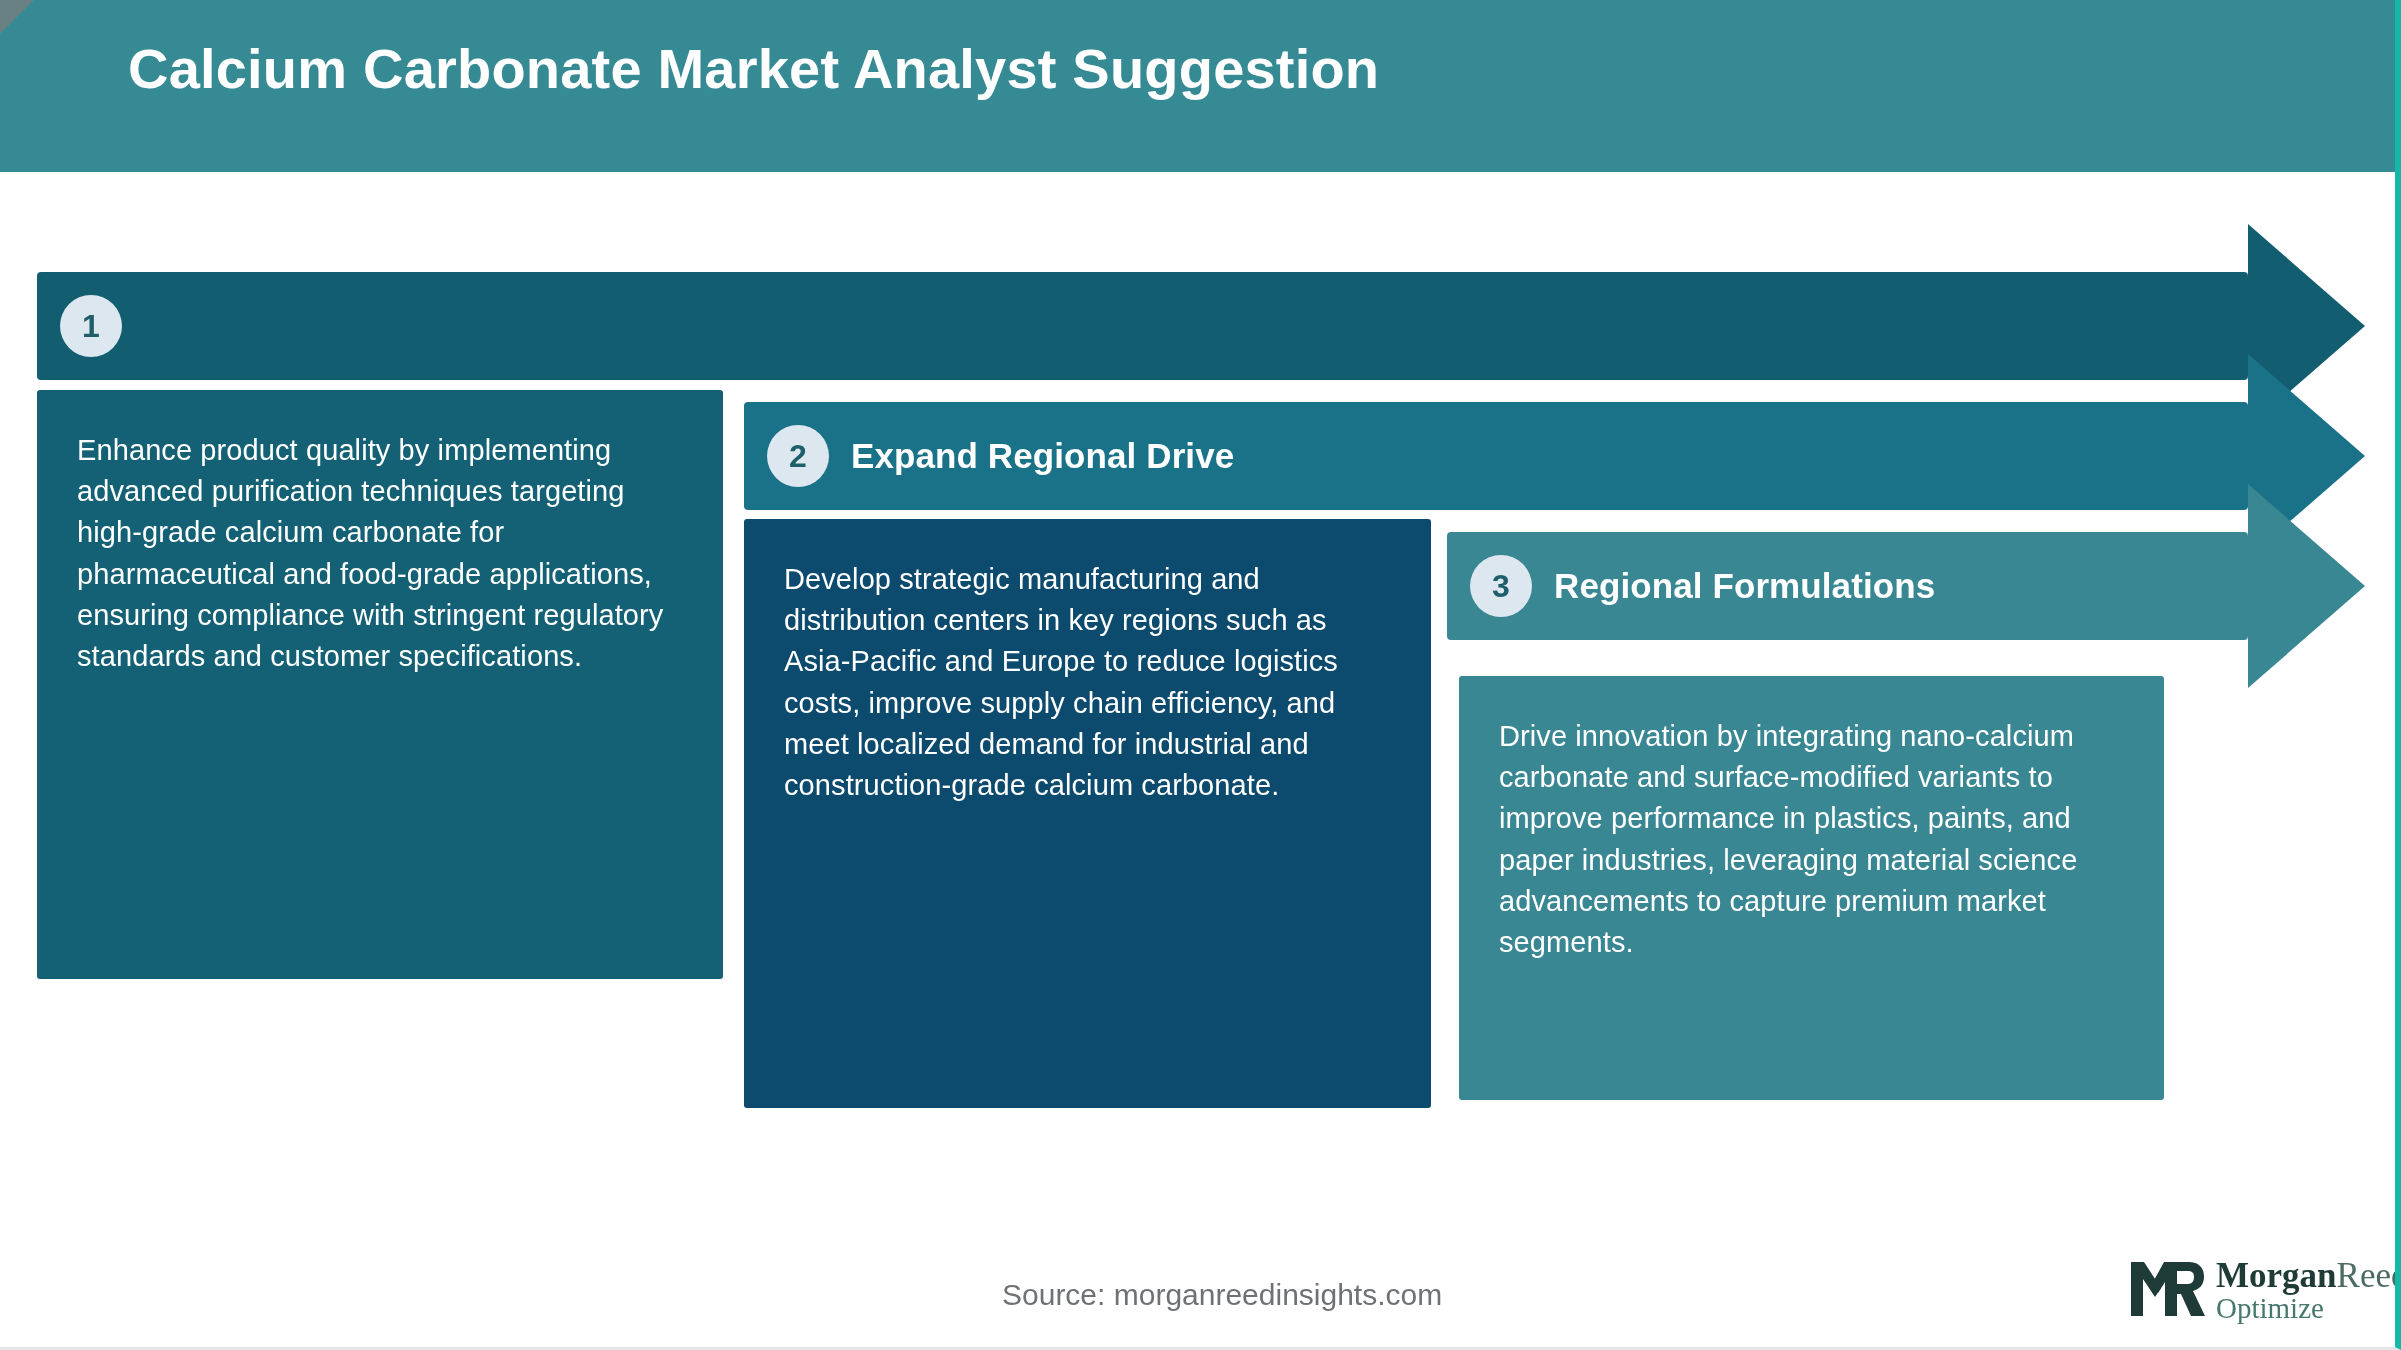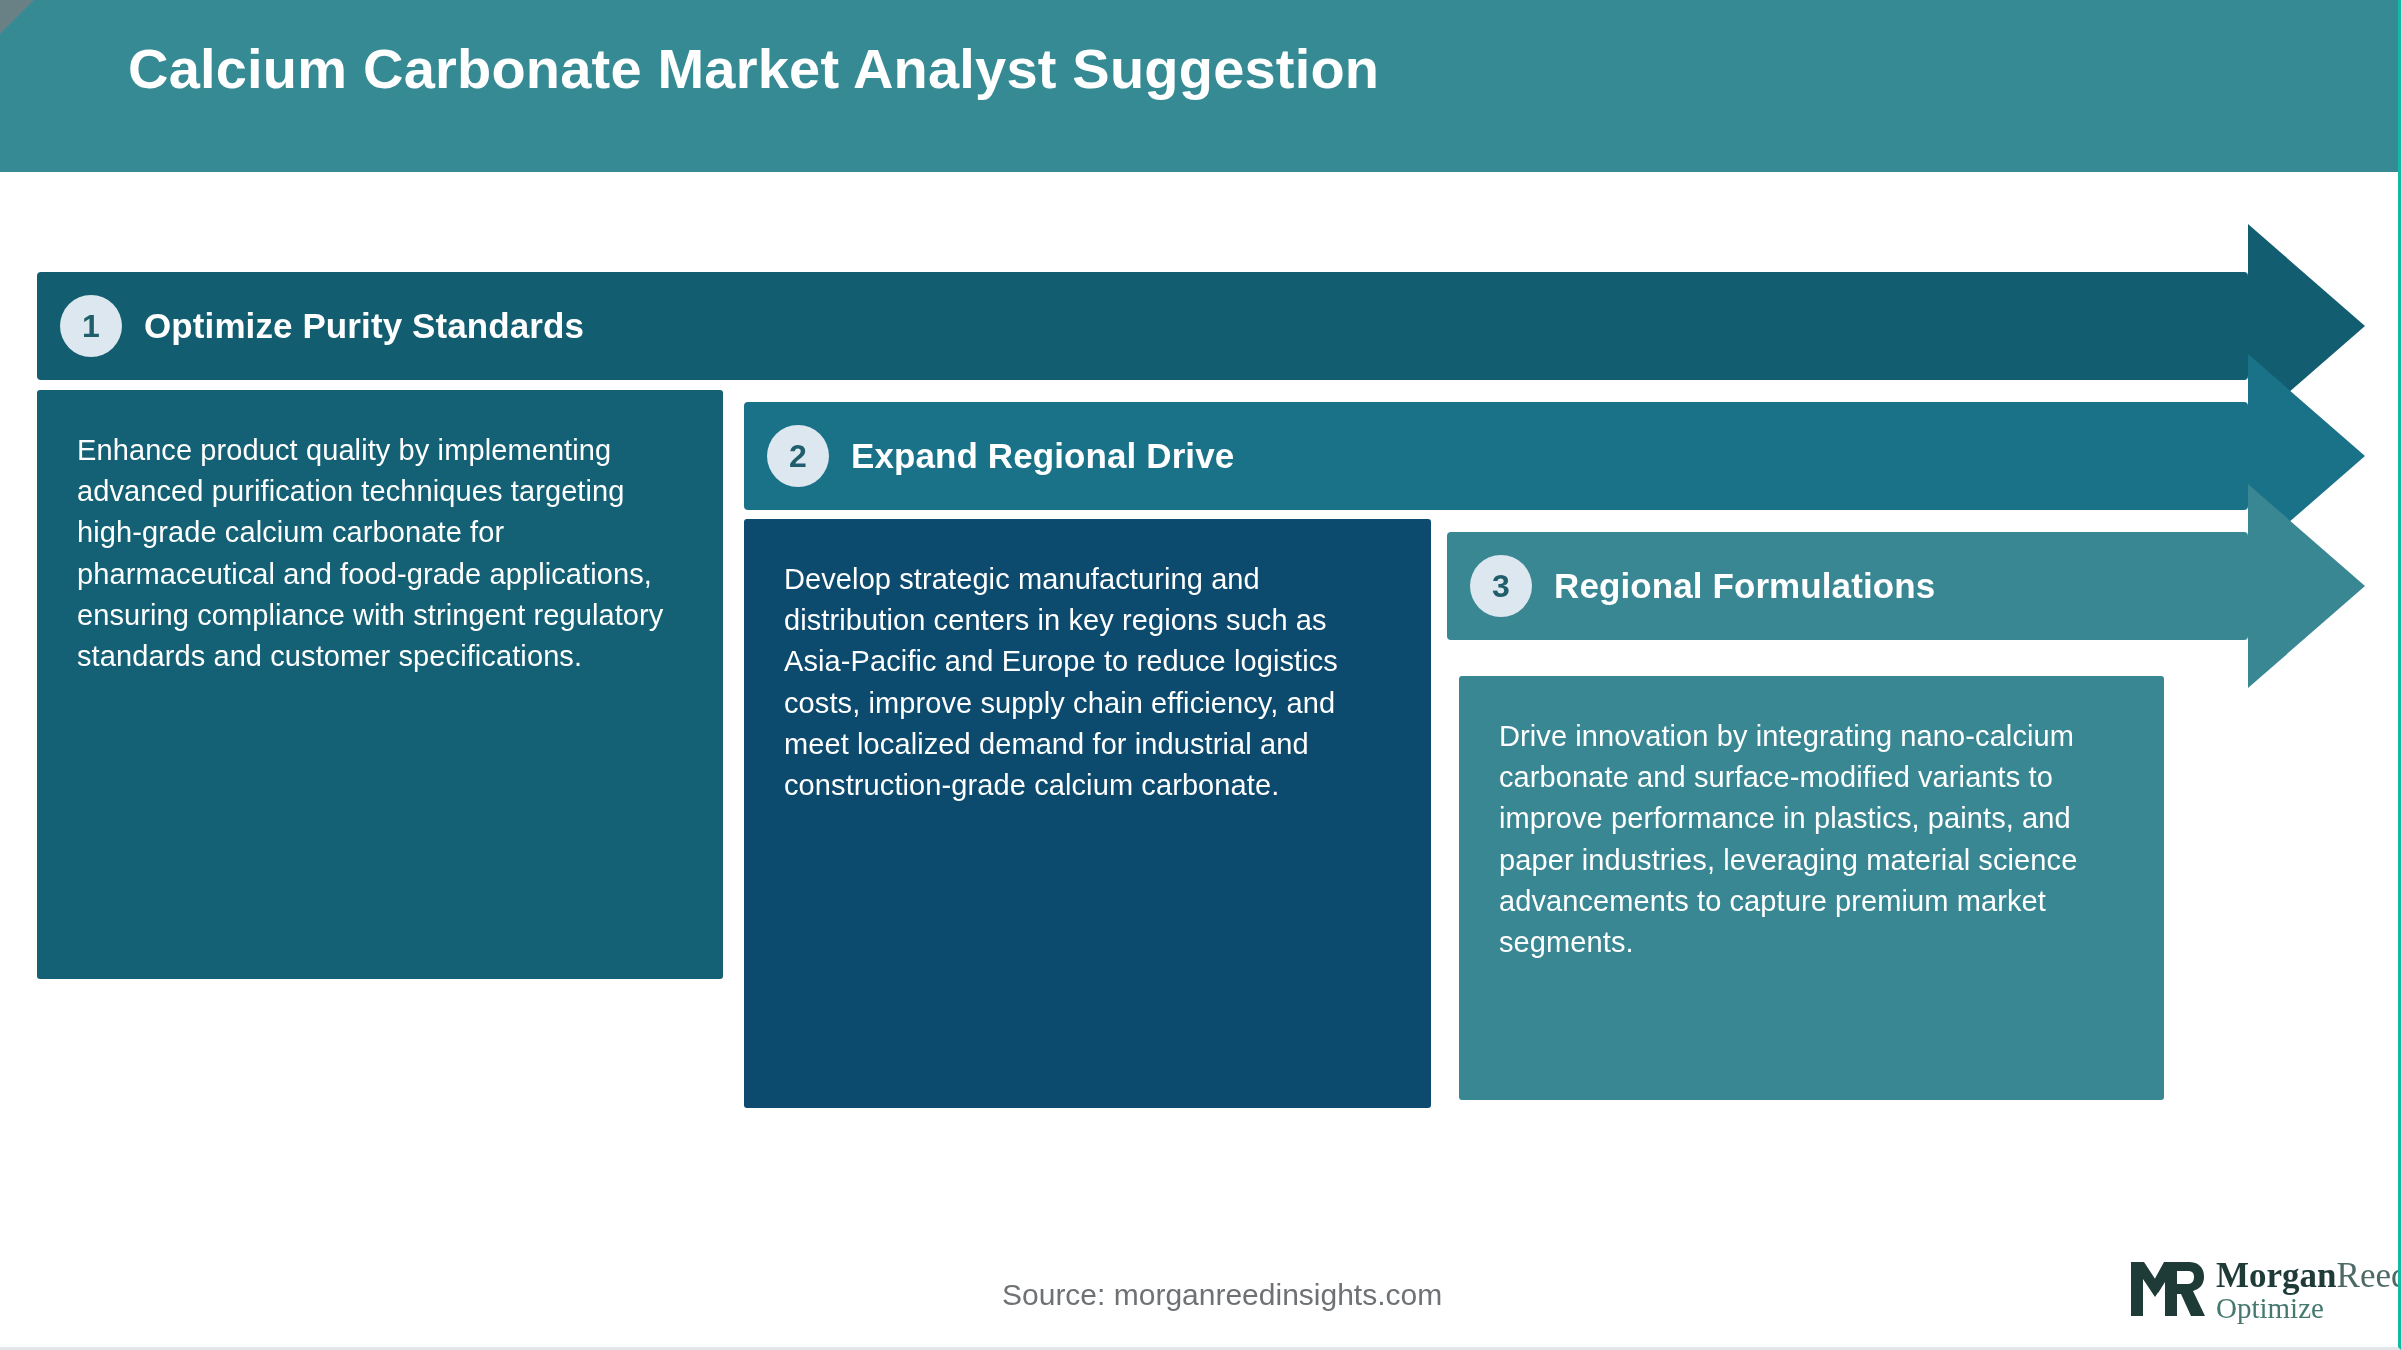--- a/index.html
+++ b/index.html
@@ -12,21 +12,21 @@
     font-family: "Liberation Sans", "DejaVu Sans", sans-serif;
   }
 
   #page {
     position: relative;
     width: 2401px;
     height: 1350px;
     background: #ffffff;
     overflow: hidden;
     box-sizing: border-box;
-    border-right: 3px solid #14b8a6;
+    border-right: 6px solid #14b8a6;
     border-bottom: 3px solid #e3e6e8;
   }
 
   
   .title-banner {
     position: absolute;
     left: 0;
     top: 0;
     width: 2401px;
     height: 172px;
@@ -159,21 +159,20 @@
 <div id="page">
 
   <div class="title-banner">
     <div class="title-fold"></div>
     <div class="title-text">Calcium Carbonate Market Analyst Suggestion</div>
   </div>
 
   <div class="arrow-row" id="row-1" style="background:#125e70;color:#125e70;">
     <div class="arrow-head"></div>
     <div class="num-badge">1</div>
-    <div class="arrow-title">Optimize Purity Standards</div>
   </div>
   <div class="desc-card" id="card-1" style="background:#146175;">
     <div class="desc-text">Enhance product quality by implementing advanced purification techniques targeting high-grade calcium carbonate for pharmaceutical and food-grade applications, ensuring compliance with stringent regulatory standards and customer specifications.</div>
   </div>
 
   <div class="arrow-row" id="row-2" style="background:#1a7288;color:#1a7288;">
     <div class="arrow-head"></div>
     <div class="num-badge">2</div>
     <div class="arrow-title">Expand Regional Drive</div>
   </div>

